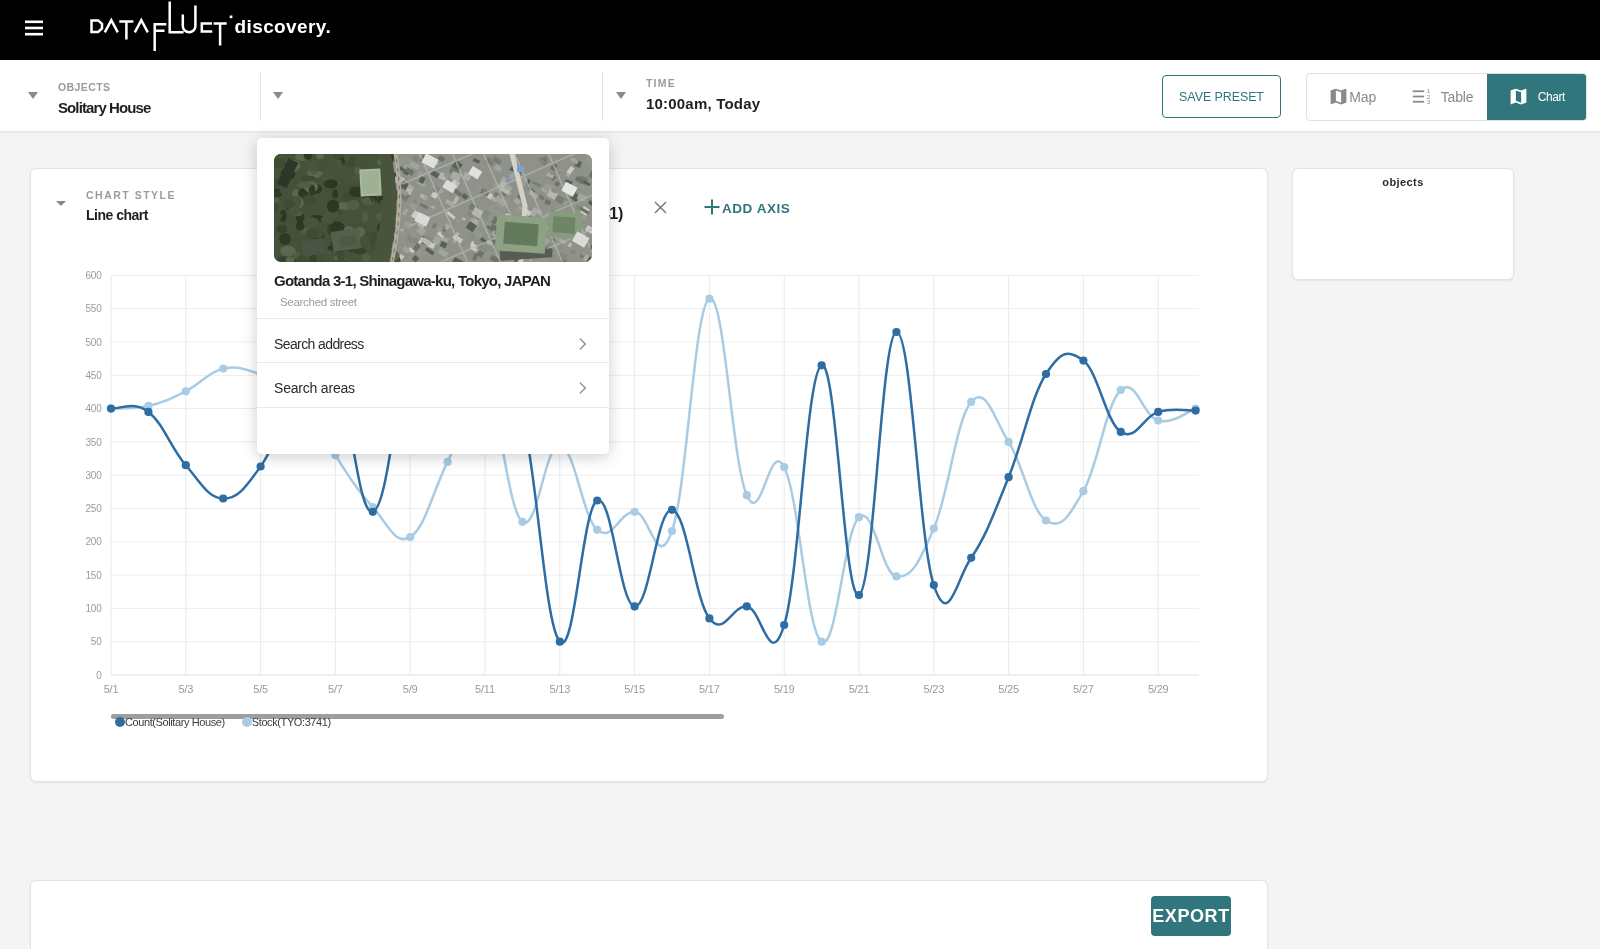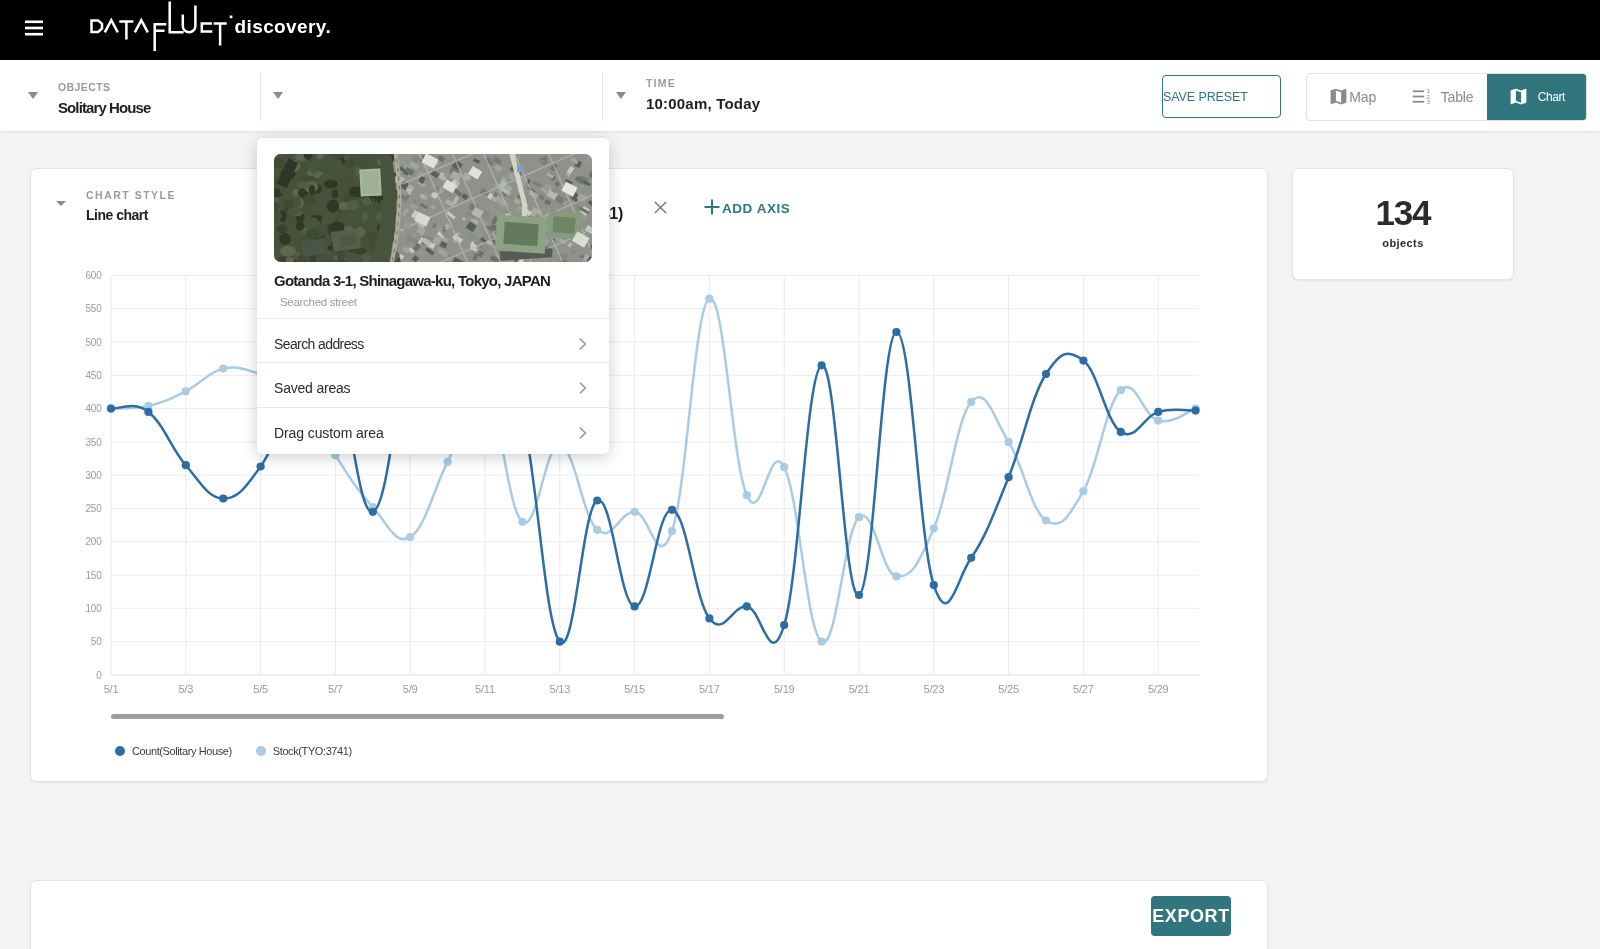--- a/index.html
+++ b/index.html
@@ -49,21 +49,21 @@
       <div class="fvalue" style="letter-spacing:-.9px">Solitary House</div>
     </div>
   <div class="vdiv" style="left:260px;top:12px"></div>
   <div class="abs caret" style="left:273px;top:32px"></div>
   <div class="vdiv" style="left:602px;top:12px"></div>
   <div class="abs caret" style="left:616px;top:32px"></div>
   <div class="abs" style="left:646px;top:17px">
       <div class="flabel" style="letter-spacing:1.2px">TIME</div>
       <div class="fvalue" style="letter-spacing:.2px">10:00am, Today</div>
     </div>
-  <div class="abs" style="left:1162px;top:15px;width:119px;height:43px;border:1px solid #31757d;border-radius:4px;display:flex;align-items:center;justify-content:flex-start">
+  <div class="abs" style="left:1162px;top:15px;width:119px;height:43px;border:1px solid #31757d;border-radius:4px;display:flex;align-items:center;justify-content:center">
       <span class="teal" style="font-size:12.5px;letter-spacing:-.1px">SAVE PRESET</span>
     </div>
   <div class="abs" style="left:1306px;top:13px;width:281px;height:47.5px;border:1px solid #e0e0e0;border-radius:4px;background:#fff;display:flex;overflow:hidden">
     <div class="seg" style="width:91px;">
         <svg width="21" height="21" viewBox="0 0 24 24">
           <path fill="#8a8a8a" d="M20.5 3l-.16.03L15 5.1 9 3 3.36 4.9c-.21.07-.36.25-.36.48V20.5c0 .28.22.5.5.5l.16-.03L9 18.9l6 2.1 5.64-1.9c.21-.07.36-.25.36-.48V3.5c0-.28-.22-.5-.5-.5zM15 19l-6-2.11V5l6 2.11V19z"></path>
         </svg>
         <span style="font-size:14px;color:#8a8a8a;letter-spacing:-.2px">Map</span>
       </div>
     <div class="seg" style="width:90px;gap:9px">
@@ -227,29 +227,28 @@
       <circle cx="1046.0" cy="374.0" r="4.1"></circle>
       <circle cx="1083.4" cy="360.6" r="4.1"></circle>
       <circle cx="1120.8" cy="431.9" r="4.1"></circle>
       <circle cx="1158.2" cy="411.9" r="4.1"></circle>
       <circle cx="1195.6" cy="410.6" r="4.1"></circle>
     </g>
 </svg>
 
 <div class="abs" style="left:111px;top:714px;width:613px;height:5px;border-radius:3px;background:#9e9e9e"></div>
 
-<div class="abs row" style="left:115px;top:745px;gap:7px">
+<div class="abs row" style="left:115px;top:716px;">
   <div style="width:10px;height:10px;border-radius:50%;background:#2d6da3"></div>
   <span style="font-size:11px;color:#3c3c3c;letter-spacing:-.4px">Count(Solitary House)</span>
   <div style="width:10px;height:10px;border-radius:50%;background:#a9cbe3;margin-left:17px"></div>
   <span style="font-size:11px;color:#3c3c3c;letter-spacing:-.4px">Stock(TYO:3741)</span>
 </div>
 
 <div class="card" style="left:1292px;top:168px;width:222px;height:112px;text-align:center">
-  <div style="font-size:35px;font-weight:bold;color:#2b2b2b;margin-top:26px;letter-spacing:-1.2px;line-height:1">134</div>
   <div style="font-size:11px;font-weight:bold;color:#2b2b2b;letter-spacing:.4px;margin-top:7px">objects</div>
 </div>
 
 <div class="card" style="left:30px;top:880px;width:1238px;height:90px">
   <div class="abs" style="left:1120px;top:15px;width:80px;height:40px;background:#31757d;border-radius:4px;display:flex;align-items:center;justify-content:center">
       <span style="color:#fff;font-size:18px;font-weight:bold;letter-spacing:.6px">EXPORT</span>
     </div>
 </div>
 
 <div class="abs" style="left:257px;top:138px;width:352px;height:316px;background:#fff;border-radius:5px;box-shadow:0 3px 16px rgba(0,0,0,.2);z-index:50">
@@ -755,25 +754,19 @@
   <div style="position:absolute;left:23px;top:158px;font-size:11.5px;color:#9b9b9b;letter-spacing:-.3px">Searched street</div>
   <div style="position:absolute;left:0;top:180px;width:352px;height:1px;background:#e8e8e8"></div>
   <div style="position:absolute;left:17px;top:196px;width:318px" class="row">
       <span style="font-size:14px;color:#2b2b2b;letter-spacing:-.6px;flex:1">Search address</span>
       <svg width="20" height="20" viewBox="0 0 24 24">
         <path d="M9.5 5.5l6.5 6.5-6.5 6.5" stroke="#9a9a9a" stroke-width="1.9" fill="none"></path>
       </svg>
     </div>
   <div style="position:absolute;left:0;top:224px;width:352px;height:1px;background:#e8e8e8"></div>
   <div style="position:absolute;left:17px;top:240px;width:318px" class="row">
-      <span style="font-size:14px;color:#2b2b2b;letter-spacing:-.2px;flex:1">Saved areas</span>
+      <span style="font-size:14px;color:#2b2b2b;letter-spacing:-.2px;flex:1">Search areas</span>
       <svg width="20" height="20" viewBox="0 0 24 24">
         <path d="M9.5 5.5l6.5 6.5-6.5 6.5" stroke="#9a9a9a" stroke-width="1.9" fill="none"></path>
       </svg>
     </div>
   <div style="position:absolute;left:0;top:269px;width:352px;height:1px;background:#e8e8e8"></div>
-  <div style="position:absolute;left:17px;top:285px;width:318px" class="row">
-      <span style="font-size:14px;color:#2b2b2b;letter-spacing:-.1px;flex:1">Drag custom area</span>
-      <svg width="20" height="20" viewBox="0 0 24 24">
-        <path d="M9.5 5.5l6.5 6.5-6.5 6.5" stroke="#9a9a9a" stroke-width="1.9" fill="none"></path>
-      </svg>
-    </div>
 </div>
 
 </body></html>

